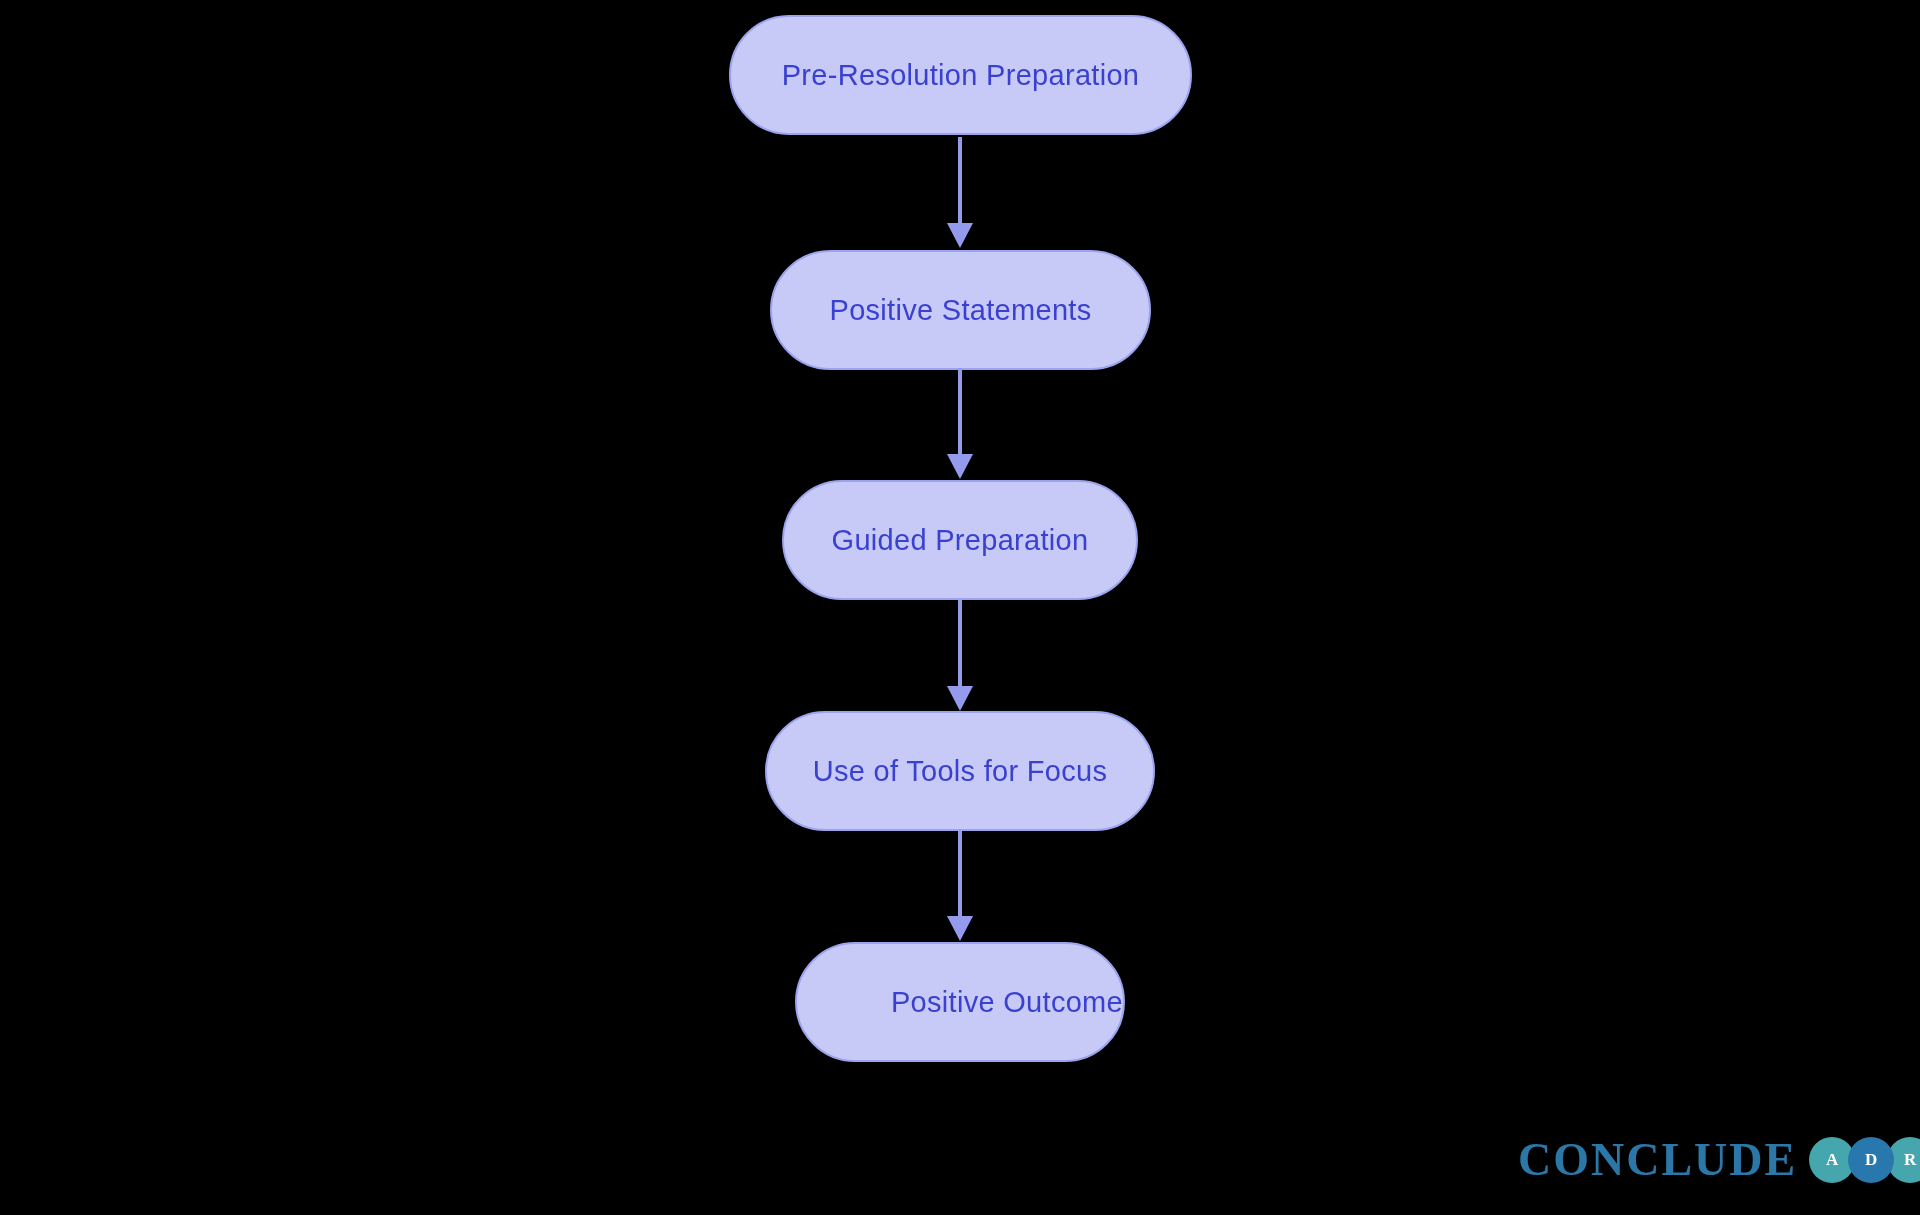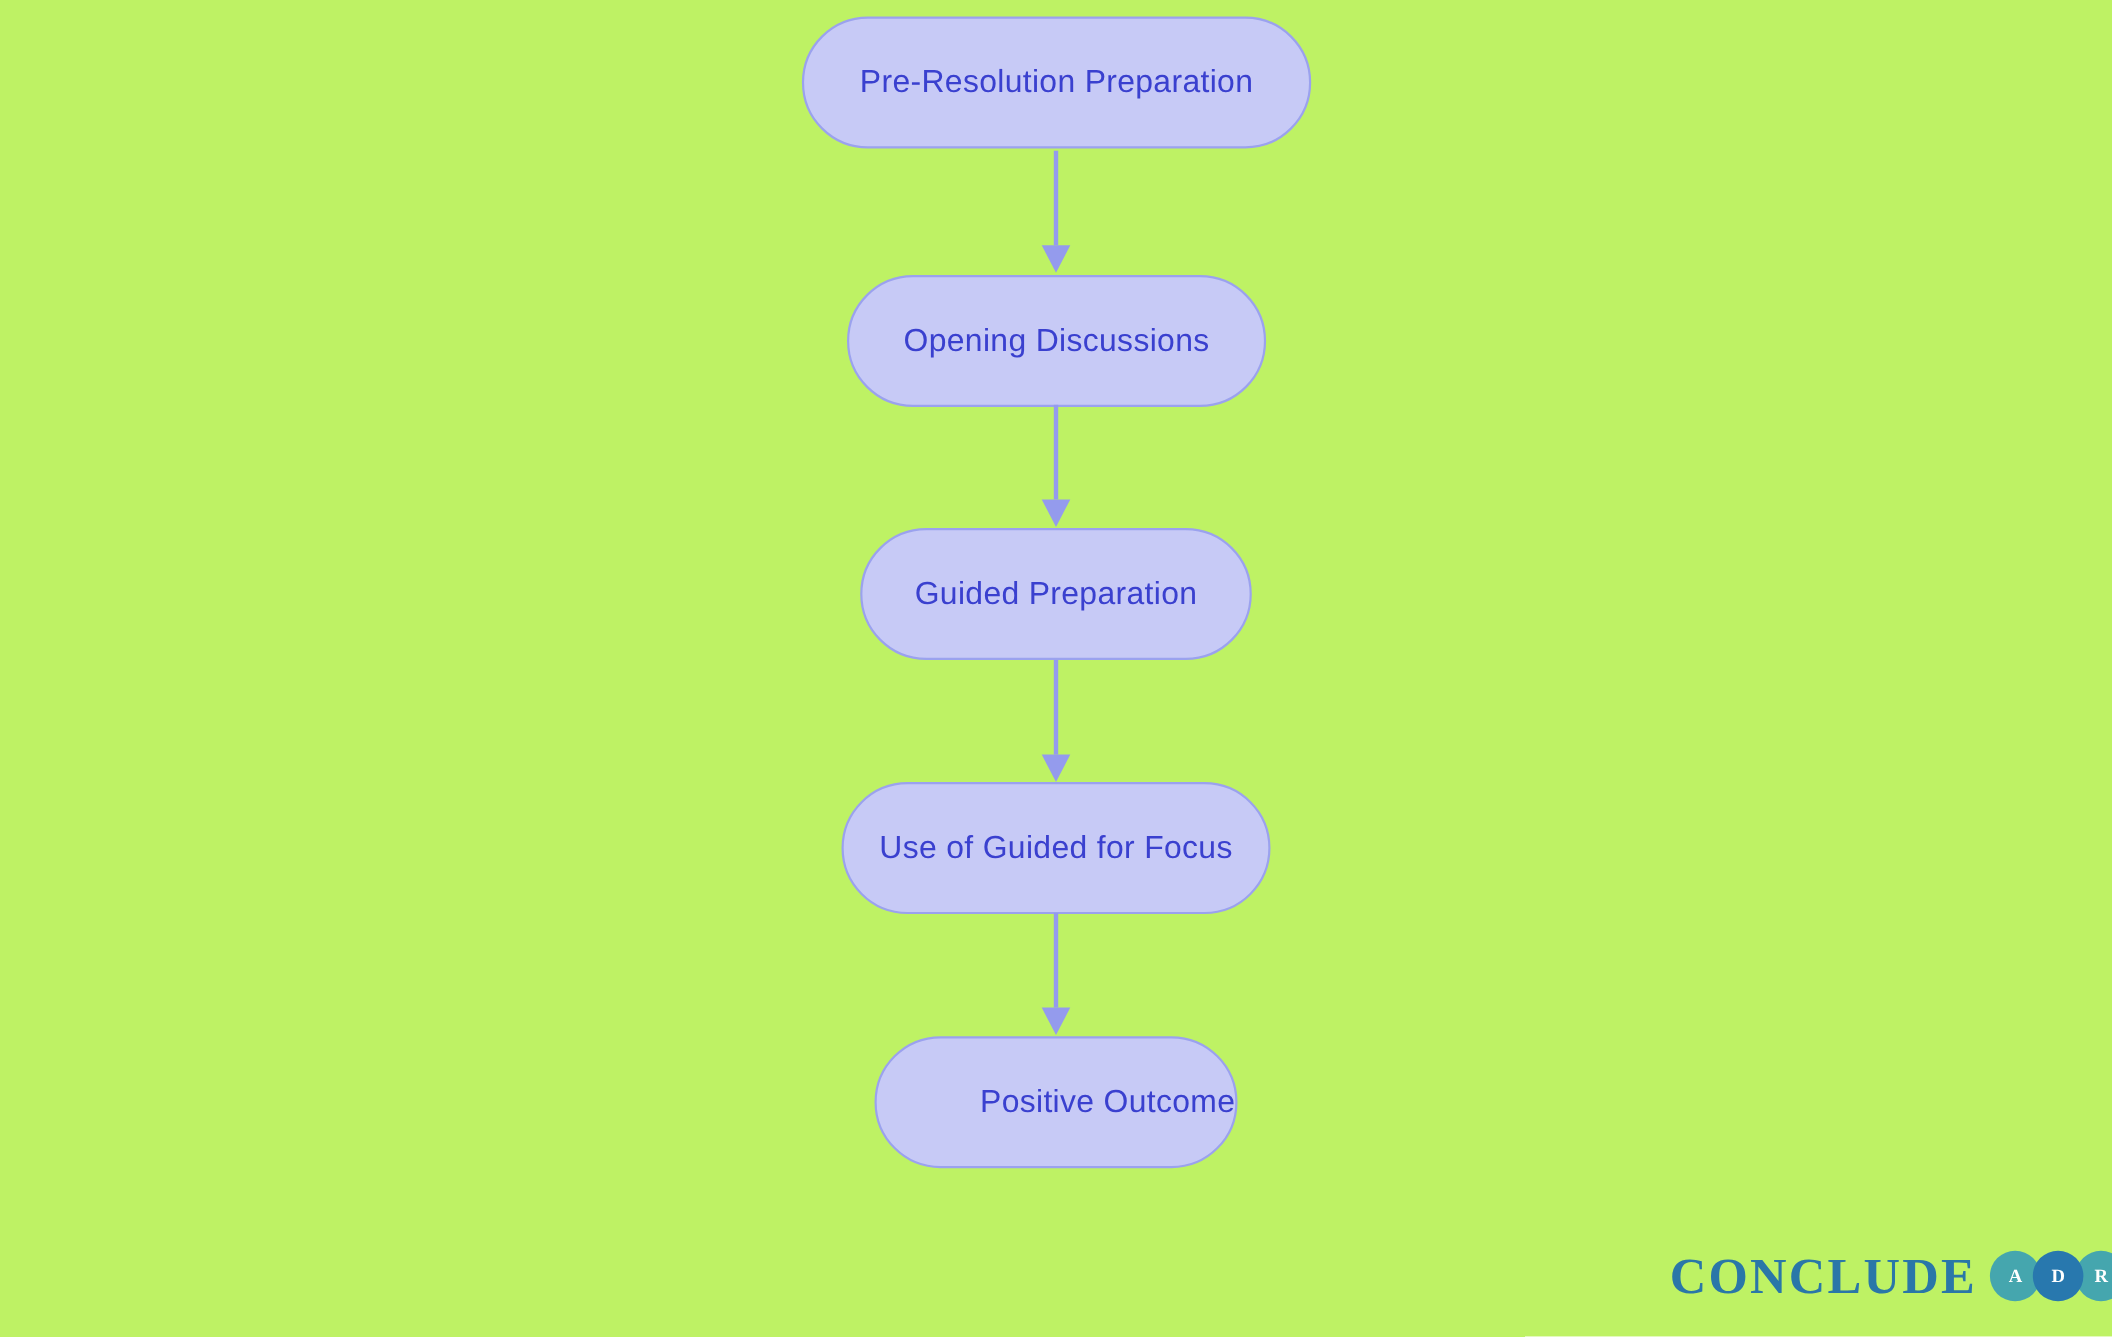--- a/index.html
+++ b/index.html
@@ -5,21 +5,21 @@
   html, body {
     margin: 0;
     padding: 0;
     background: #ffffff;
     font-family: "Liberation Sans", sans-serif;
   }
   .canvas {
     position: relative;
     width: 1920px;
     height: 1215px;
-    background: #bef264;
+    background: #000000;
     overflow: hidden;
   }
 
   
   .node {
     position: absolute;
     height: 120px;
     border-radius: 60px;
     background: #c7caf6;
     border: 2px solid #9ba2ee;
@@ -105,33 +105,33 @@
 
 <div class="canvas">
 
   <div class="node n1">
     <span>Pre-Resolution Preparation</span>
   </div>
 
   <div class="arrow a1"></div>
 
   <div class="node n2">
-    <span>Opening Discussions</span>
+    <span>Positive Statements</span>
   </div>
 
   <div class="arrow a2"></div>
 
   <div class="node n3">
     <span>Guided Preparation</span>
   </div>
 
   <div class="arrow a3"></div>
 
   <div class="node n4">
-    <span>Use of Guided for Focus</span>
+    <span>Use of Tools for Focus</span>
   </div>
 
   <div class="arrow a4"></div>
 
   <div class="node n5">
     <span>Positive Outcome</span>
   </div>
 
   <div class="logo">
     <span class="logo-word">CONCLUDE</span>

